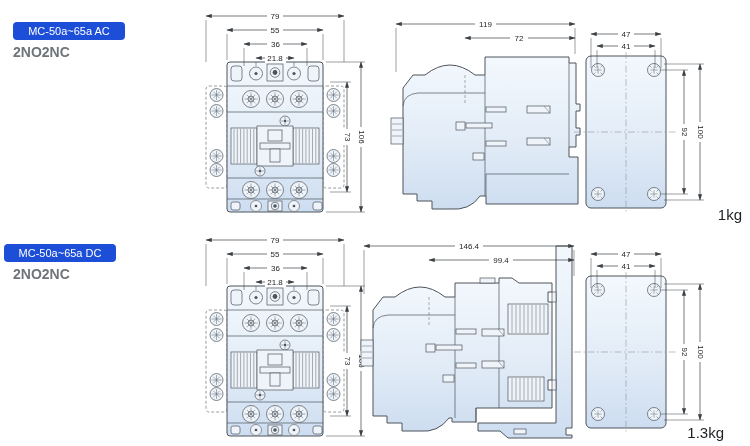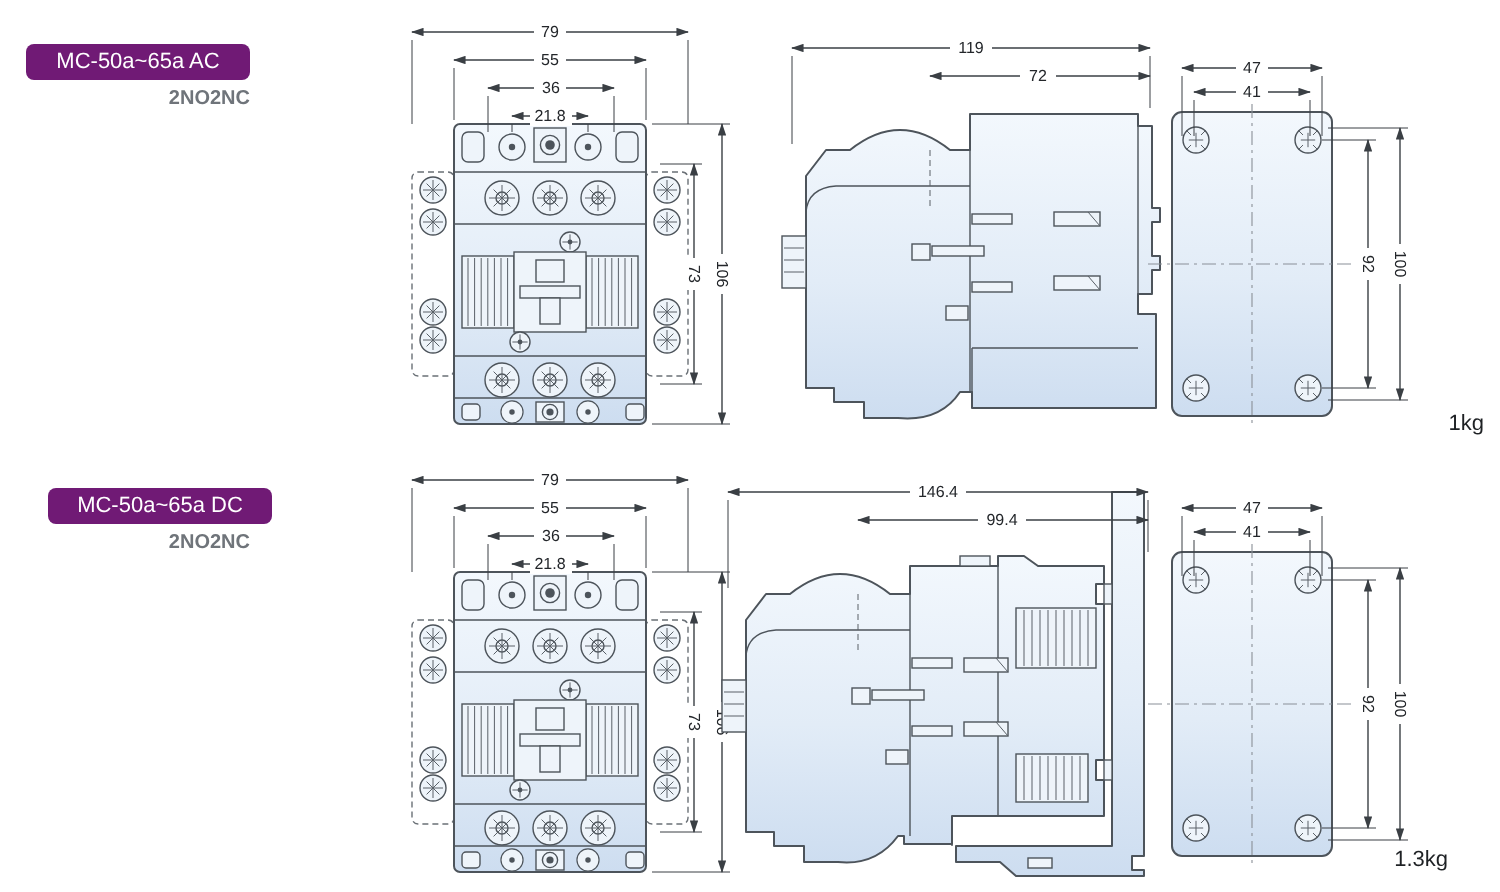--- a/index.html
+++ b/index.html
@@ -1,23 +1,23 @@
 <!DOCTYPE html>
 <html><head>
 <meta charset="utf-8">
 <style>
   html,body{margin:0;padding:0;background:#fff;}
   .page{position:relative;width:750px;height:446px;background:#fff;overflow:hidden;
         font-family:"Liberation Sans","DejaVu Sans",sans-serif;}
   .drawing{position:absolute;overflow:visible;}
   .badge{position:absolute;width:112px;height:18px;line-height:18px;border-radius:4px;
-         background:#701a75;color:#fff;font-size:11px;text-align:center;}
-  .contacts{position:absolute;width:112px;text-align:right;color:#6f747a;
-            font-weight:bold;font-size:10px;}
-  .weight{position:absolute;width:60px;text-align:right;font-size:11px;color:#1e2124;}
+         background:#1d4ed8;color:#fff;font-size:11px;text-align:center;}
+  .contacts{position:absolute;width:112px;text-align:left;color:#6f747a;
+            font-weight:bold;font-size:14px;}
+  .weight{position:absolute;width:60px;text-align:right;font-size:15px;color:#1e2124;}
   svg text{font-size:8px;fill:#23262a;text-anchor:middle;dominant-baseline:central;
            font-family:"Liberation Sans","DejaVu Sans",sans-serif;}
   .dl{stroke:#3a3f44;stroke-width:0.7;fill:none;}
   .ext{stroke:#3a3f44;stroke-width:0.5;fill:none;}
   .dashext{stroke:#5a6066;stroke-width:0.5;fill:none;stroke-dasharray:3 2;}
   .fillbody{fill:url(#gBody);stroke:#4d545b;stroke-width:1;stroke-linejoin:round;}
   .o2{stroke:#4d545b;stroke-width:0.7;fill:none;}
   .part{fill:#eef4fa;stroke:#4d545b;stroke-width:0.7;}
   .dkdot{fill:#4d545b;stroke:none;}
   .dash{stroke:#6a7076;stroke-width:0.7;fill:none;stroke-dasharray:3 2;}
@@ -199,21 +199,21 @@
       <line class="dl" x1="140" y1="38" x2="140" y2="174" marker-start="url(#arr)" marker-end="url(#arr)"></line>
       <g transform="translate(140,106) rotate(90)">
           <rect class="wbg" x="-10" y="-5" width="20" height="10"></rect>
           <text>100</text>
         </g>
     </g>
   </svg>
 
   <div class="weight" style="left:682px;top:206px">1kg</div>
 
-  <div class="badge" style="left:24px;top:244px">MC-50a~65a DC</div>
+  <div class="badge" style="left:4px;top:244px">MC-50a~65a DC</div>
   <div class="contacts" style="left:13px;top:266px">2NO2NC</div>
 
   <svg class="drawing" style="left:190px;top:226px" width="180" height="216" viewBox="0 0 180 216">
     <g>
       <rect class="dash" x="16" y="84" width="21" height="102" rx="3"></rect>
       <rect class="dash" x="133" y="84" width="21" height="102" rx="3"></rect>
       <use href="#phM" transform="translate(26.5,93)"></use>
         <use href="#phM" transform="translate(26.5,109)"></use>
       <use href="#phM" transform="translate(26.5,154)"></use>
         <use href="#phM" transform="translate(26.5,168)"></use>

